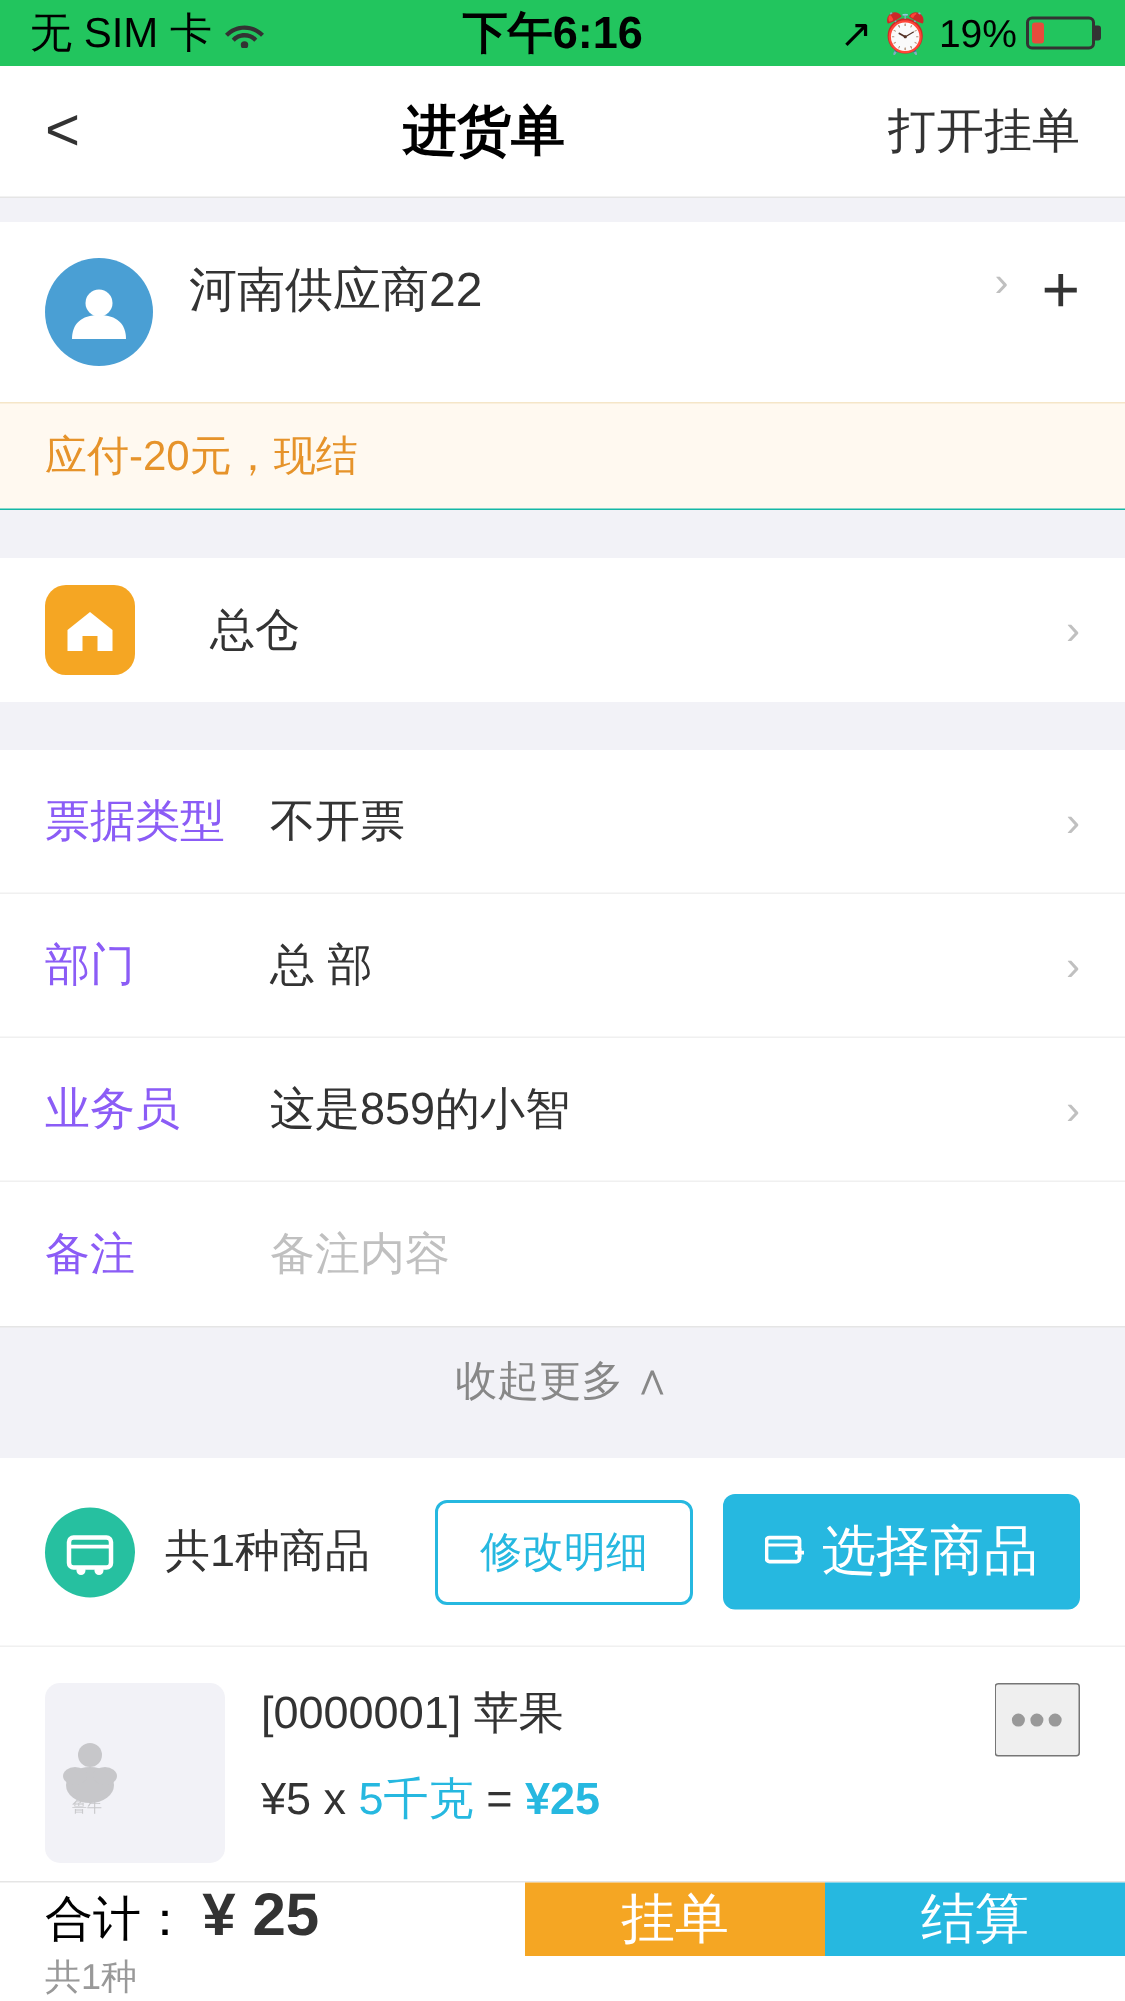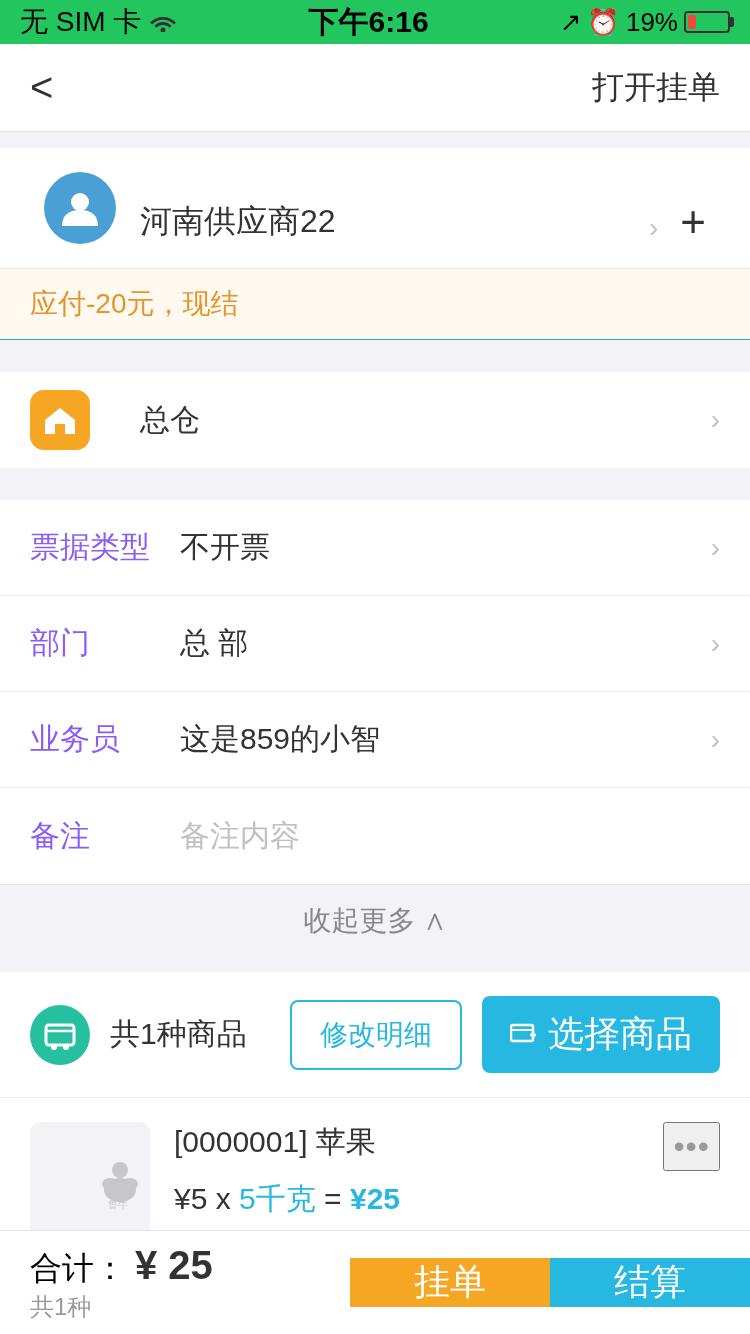--- a/index.html
+++ b/index.html
@@ -53,22 +53,22 @@
     
     .card-section {
       background: #fff;
       margin-bottom: 0;
     }
 
     
     .supplier-row {
       background: #fff;
       display: flex;
-      align-items: flex-end;
-      padding: 24px 44px;
+      align-items: flex-start;
+      padding: 24px 30px;
       border-bottom: none;
     }
     .supplier-avatar {
       width: 72px; height: 72px; border-radius: 50%; background: #4a9fd4;
       display: flex; align-items: center; justify-content: center;
       margin-right: 24px; flex-shrink: 0;
     }
     .supplier-avatar svg { width: 44px; height: 44px; }
     .supplier-name { flex: 1; font-size: 32px; color: #333; }
     .chevron { color: #c0c0c0; font-size: 28px; margin-right: 20px; }
@@ -151,39 +151,39 @@
     
     .product-item {
       background: #fff;
       display: flex;
       align-items: flex-start;
       padding: 24px 30px;
       gap: 24px;
     }
     .product-thumb {
       width: 120px; height: 120px; background: #f2f2f7;
-      border-radius: 10px; display: flex; align-items: center; justify-content: flex-end;
+      border-radius: 10px; display: flex; align-items: center; justify-content: flex-start;
       flex-shrink: 0;
     }
     .product-thumb svg { width: 60px; height: 60px; opacity: 0.4; }
     .product-info { flex: 1; }
     .product-name { font-size: 30px; color: #333; margin-bottom: 16px; }
     .product-price { font-size: 30px; color: #333; }
     .product-price .highlight { color: #26b8e0; }
     .product-price .total { color: #26b8e0; font-weight: 600; }
     .more-btn { color: #999; font-size: 32px; align-self: flex-start; padding: 4px 8px; letter-spacing: 1px; }
 
     
     .bottom-bar {
       position: fixed;
       bottom: 0;
       width: 750px;
-      height: 104px;
-      display: flex;
-      align-items: center;
+      height: 80px;
+      display: flex;
+      align-items: flex-start;
       background: #fff;
       border-top: 1px solid #e5e5e5;
     }
     .total-section {
       flex: 1;
       display: flex;
       flex-direction: column;
       justify-content: center;
       padding: 0 30px;
     }
@@ -220,20 +220,21 @@
     <span>⏰</span>
     <span>19%</span>
     <div class="battery-icon">
       <div class="battery-fill"></div>
     </div>
   </div>
 </div>
 
 <div class="nav-bar">
   <span class="nav-back">&lt;</span>
+  <span class="nav-title">进货单</span>
   <span class="nav-action">打开挂单</span>
 </div>
 
 <div class="section-divider"></div>
 
 <div class="card-section">
   <div class="supplier-row">
     <div class="supplier-avatar">
       <svg viewBox="0 0 44 44" fill="white">
         <circle cx="22" cy="16" r="9"></circle>

